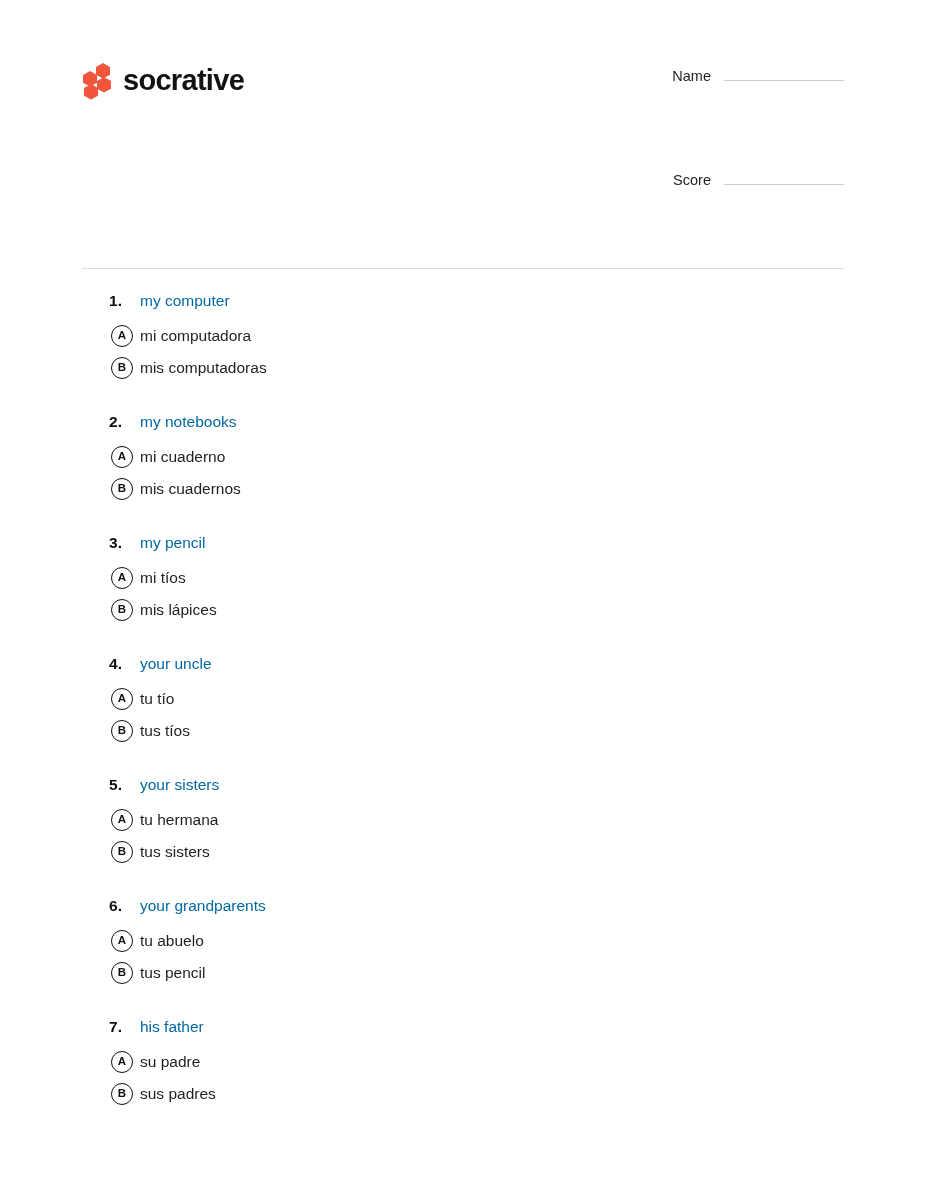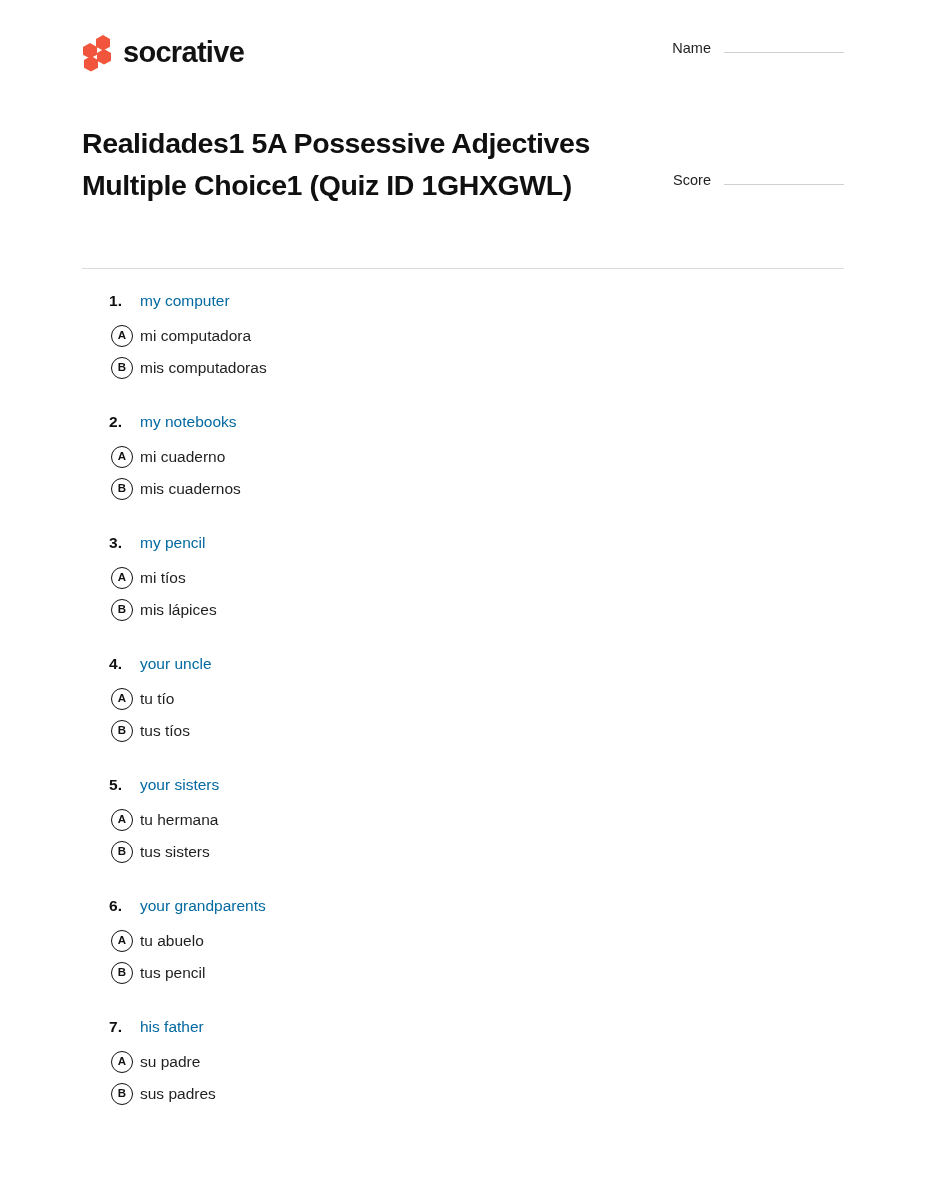--- a/index.html
+++ b/index.html
@@ -21,21 +21,21 @@
     position: relative;
     width: 926px;
     height: 1200px;
     padding: 0;
   }
 
   
   .header {
     position: absolute;
     left: 82px;
-    top: 32px;
+    top: 60px;
     width: 762px;
     height: 56px;
   }
 
   .brand {
     position: absolute;
     left: 0;
     top: 0;
     display: flex;
     align-items: center;
@@ -216,21 +216,20 @@
 
     <div class="meta-fields">
       <div class="meta-row">
         <span class="meta-label">Name</span>
         <span class="meta-line"></span>
       </div>
     </div>
 
   </div>
 
-  <div class="title">Realidades1 5A Possessive Adjectives Multiple Choice1 (Quiz ID 1GHXGWL)</div>
 
   <div class="score-row">
     <span class="score-label">Score</span>
     <span class="score-line"></span>
   </div>
 
   <div class="divider"></div>
 
   <div class="questions">
       <div class="question">

